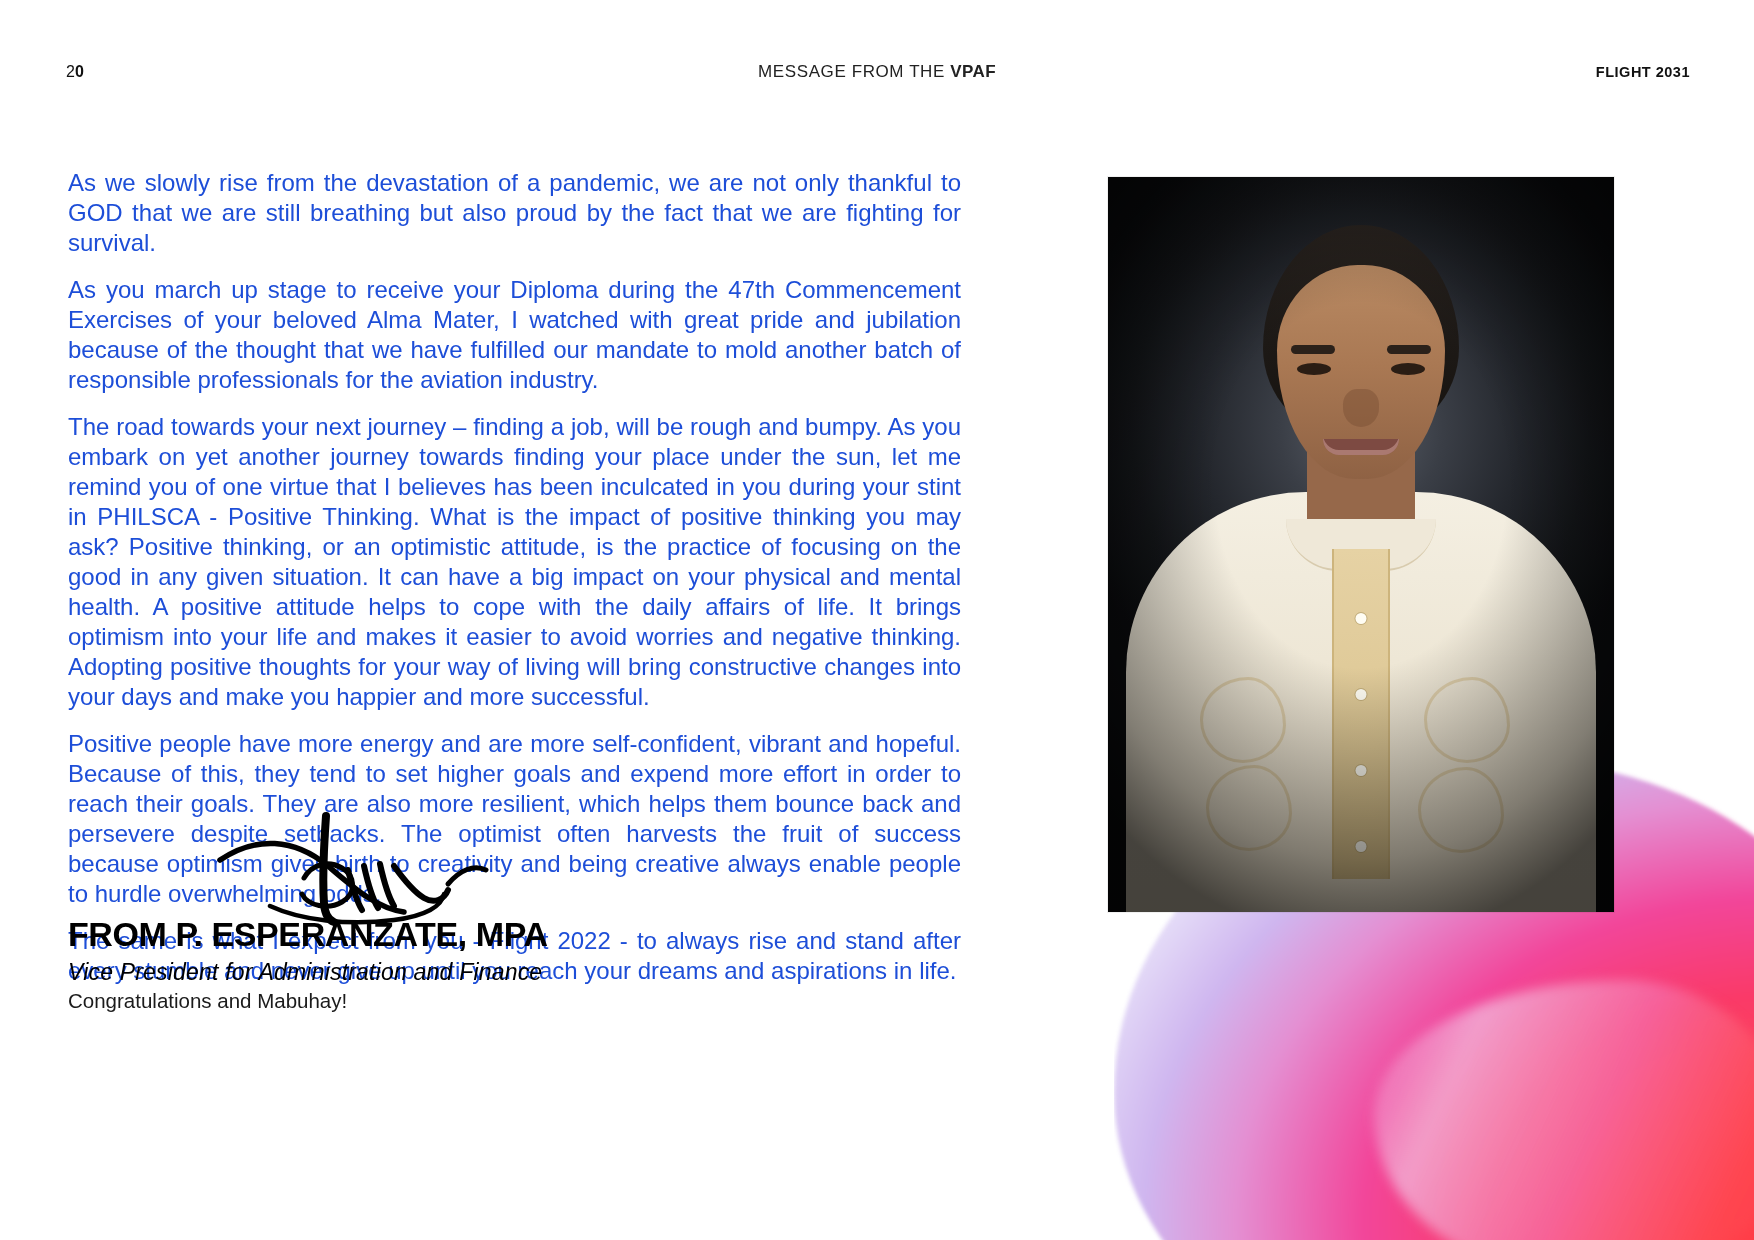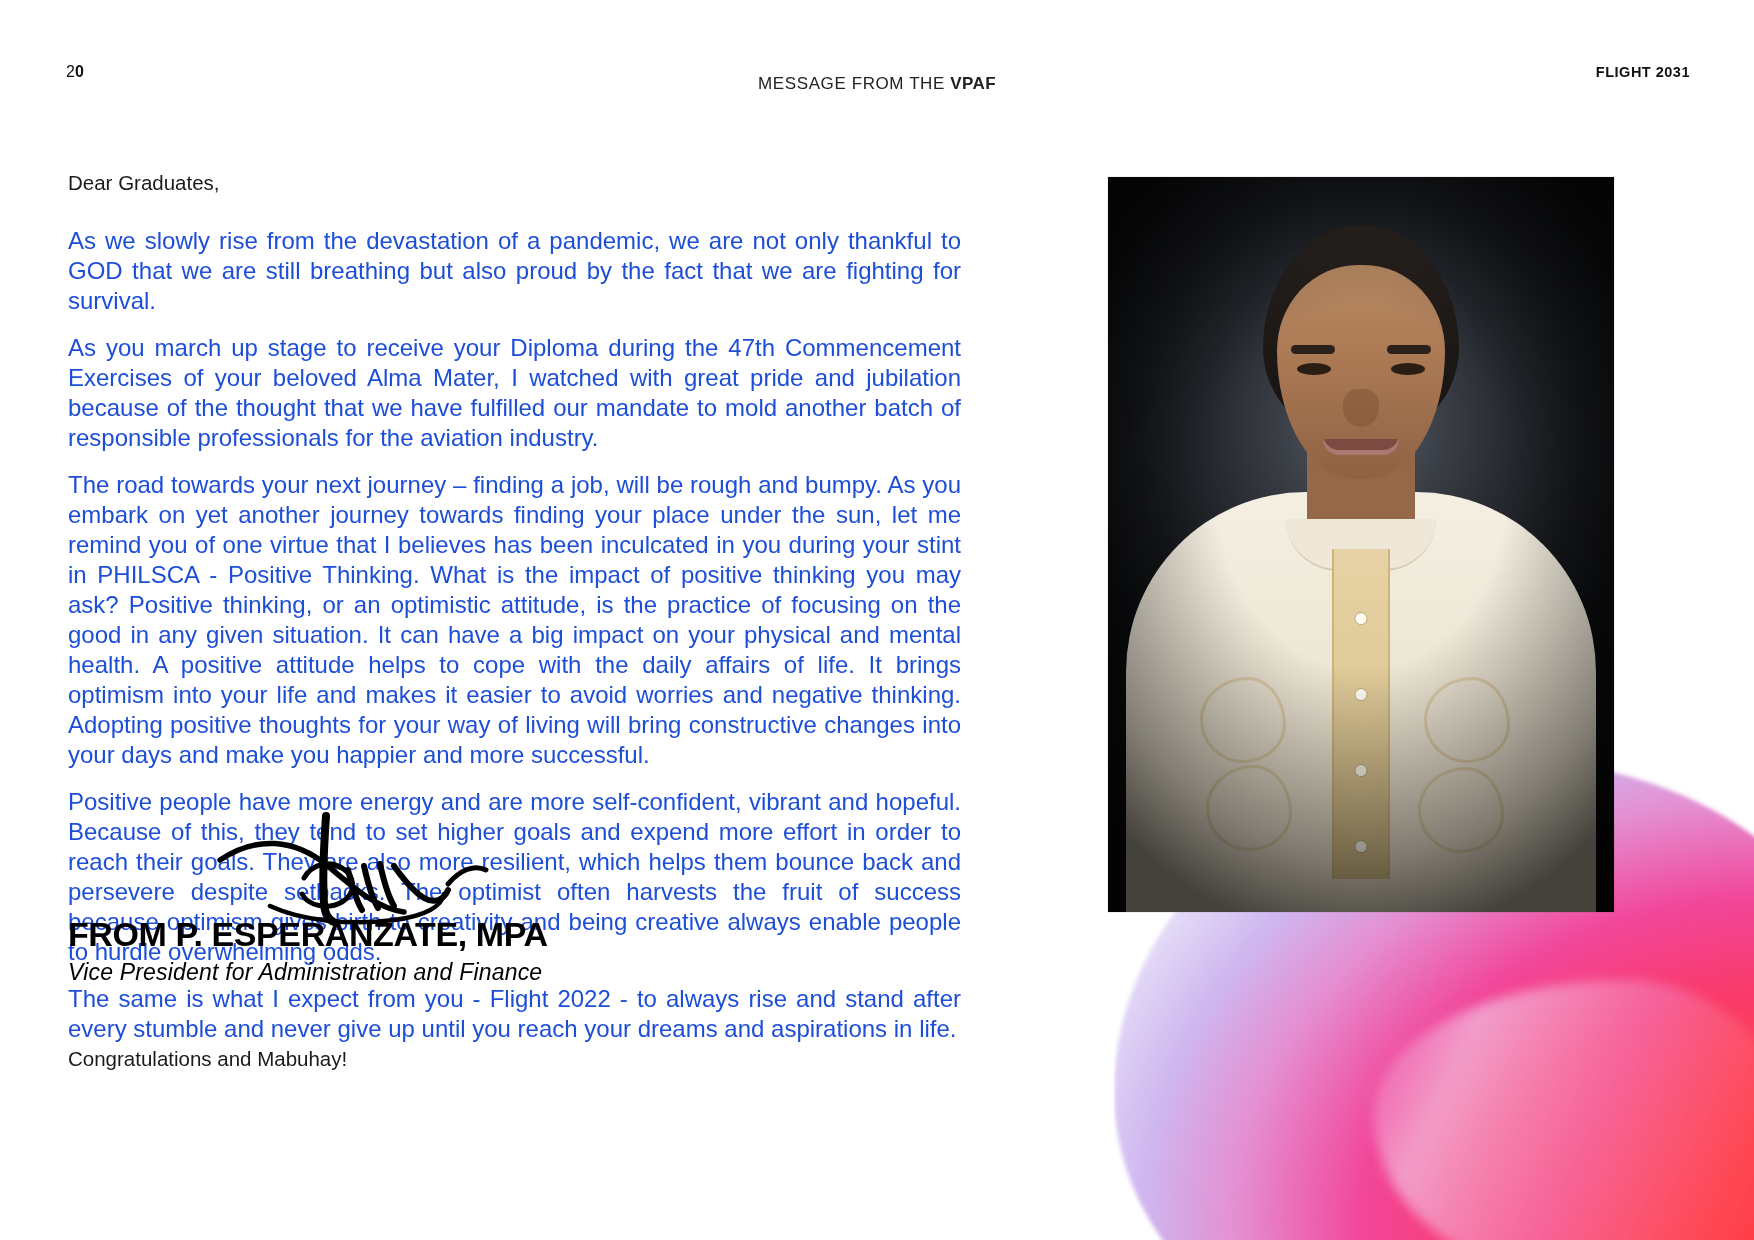--- a/index.html
+++ b/index.html
@@ -65,21 +65,21 @@
     position:absolute;
     left:66px; top:0;
     font-size:16px;
     letter-spacing:0.2px;
     line-height:28px;
     color:#111;
   }
   .folio b { font-weight:700; }
   .header-center {
     position:absolute;
-    left:0; right:0; top:12px;
+    left:0; right:0; top:0;
     text-align:center;
     font-size:17px;
     line-height:28px;
     letter-spacing:0.6px;
     color:#222;
     font-weight:400;
   }
   .header-center b { font-weight:700; letter-spacing:0.4px; }
   .header-right {
     position:absolute;
@@ -276,21 +276,20 @@
   <div class="blob2"></div>
 </div>
 
 <div class="page-header">
   <div class="folio"><span>2</span><b>0</b></div>
   <div class="header-center"><span>MESSAGE FROM THE </span><b>VPAF</b></div>
   <div class="header-right">FLIGHT 2031</div>
 </div>
 
 <div class="letter">
-  <div class="salutation">Dear Graduates,</div>
   <p class="para">As we slowly rise from the devastation of a pandemic, we are not only thankful to GOD that we are still breathing but also proud by the fact that we are fighting for survival.</p>
   <p class="para">As you march up stage to receive your Diploma during the 47th Commencement Exercises of your beloved Alma Mater, I watched with great pride and jubilation because of the thought that we have fulfilled our mandate to mold another batch of responsible professionals for the aviation industry.</p>
   <p class="para">The road towards your next journey – finding a job, will be rough and bumpy. As you embark on yet another journey towards finding your place under the sun, let me remind you of one virtue that I believes has been inculcated in you during your stint in PHILSCA - Positive Thinking. What is the impact of positive thinking you may ask? Positive thinking, or an optimistic attitude, is the practice of focusing on the good in any given situation. It can have a big impact on your physical and mental health.  A positive attitude helps to cope with the daily affairs of life. It brings optimism into your life and makes it easier to avoid worries and negative thinking. Adopting positive thoughts for your way of living will bring constructive changes into your days and make you happier and more successful.</p>
   <p class="para">Positive people have more energy and are more self-confident, vibrant and hopeful. Because of this, they tend to set higher goals and expend more effort in order to reach their goals. They are also more resilient, which helps them bounce back and persevere despite setbacks.  The optimist often harvests the fruit of success because optimism gives birth to creativity and being creative always enable people to hurdle overwhelming odds.</p>
   <p class="para">The same is what I expect from you - Flight 2022 - to always rise and stand after every stumble and never give up until you reach your dreams and aspirations in life.</p>
   <div class="closing">Congratulations and Mabuhay!</div>
 </div>
 
 <div class="sig-block">
   <div class="sig-mark">

